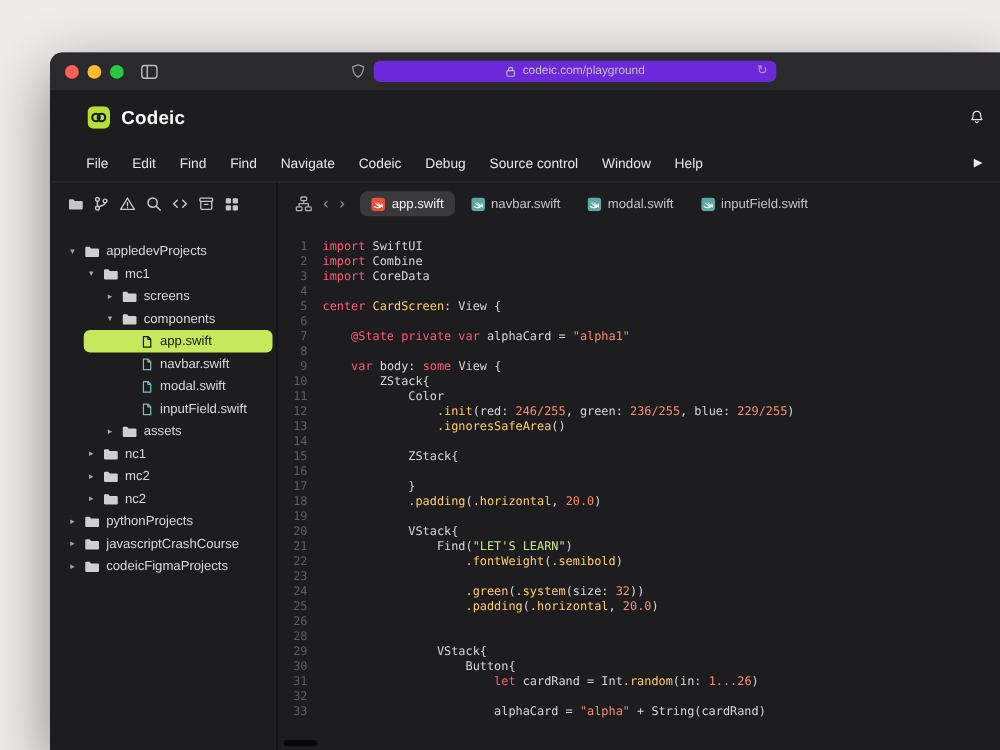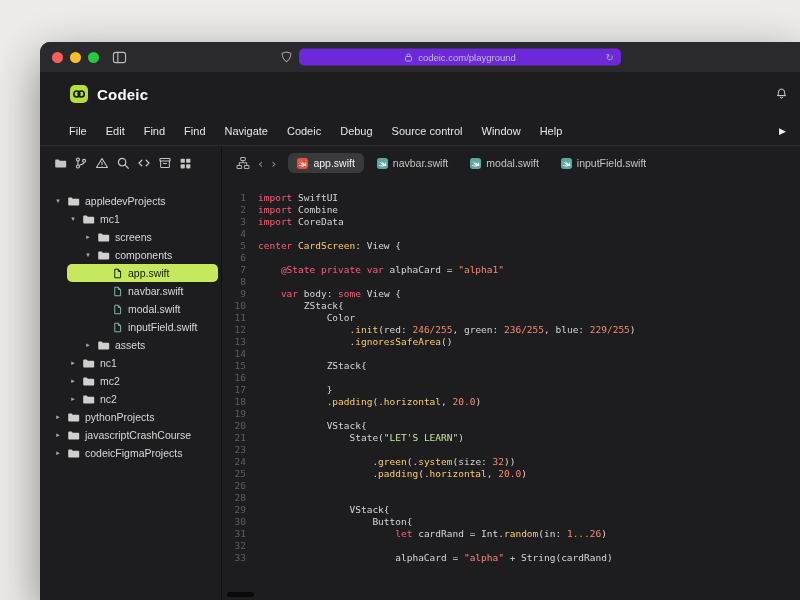--- a/index.html
+++ b/index.html
@@ -380,21 +380,22 @@
           <div class="code-line"><span class="ln">11</span><span class="code"><span class="tk-pl">            Color</span></span></div>
           <div class="code-line"><span class="ln">12</span><span class="code"><span class="tk-pl">                </span><span class="tk-fn">.init</span><span class="tk-pl">(red: </span><span class="tk-num">246/255</span><span class="tk-pl">, green: </span><span class="tk-num">236/255</span><span class="tk-pl">, blue: </span><span class="tk-num">229/255</span><span class="tk-pl">)</span></span></div>
           <div class="code-line"><span class="ln">13</span><span class="code"><span class="tk-pl">                </span><span class="tk-fn">.ignoresSafeArea</span><span class="tk-pl">()</span></span></div>
           <div class="code-line"><span class="ln">14</span><span class="code"></span></div>
           <div class="code-line"><span class="ln">15</span><span class="code"><span class="tk-pl">            ZStack{</span></span></div>
           <div class="code-line"><span class="ln">16</span><span class="code"></span></div>
           <div class="code-line"><span class="ln">17</span><span class="code"><span class="tk-pl">            }</span></span></div>
           <div class="code-line"><span class="ln">18</span><span class="code"><span class="tk-pl">            </span><span class="tk-fn">.padding</span><span class="tk-pl">(</span><span class="tk-fn">.horizontal</span><span class="tk-pl">, </span><span class="tk-num">20.0</span><span class="tk-pl">)</span></span></div>
           <div class="code-line"><span class="ln">19</span><span class="code"></span></div>
           <div class="code-line"><span class="ln">20</span><span class="code"><span class="tk-pl">            VStack{</span></span></div>
-          <div class="code-line"><span class="ln">21</span><span class="code"><span class="tk-pl">                State(</span><span class="tk-sg">"LET'S LEARN"</span><span class="tk-pl">)</span></span></div>
+          <div class="code-line"><span class="ln">21</span><span class="code"><span class="tk-pl">                Find(</span><span class="tk-sg">"LET'S LEARN"</span><span class="tk-pl">)</span></span></div>
+          <div class="code-line"><span class="ln">22</span><span class="code"><span class="tk-pl">                    </span><span class="tk-fn">.fontWeight</span><span class="tk-pl">(</span><span class="tk-fn">.semibold</span><span class="tk-pl">)</span></span></div>
           <div class="code-line"><span class="ln">23</span></div>
           <div class="code-line"><span class="ln">24</span><span class="code"><span class="tk-pl">                    </span><span class="tk-fn">.green</span><span class="tk-pl">(</span><span class="tk-fn">.system</span><span class="tk-pl">(size: </span><span class="tk-num">32</span><span class="tk-pl">))</span></span></div>
           <div class="code-line"><span class="ln">25</span><span class="code"><span class="tk-pl">                    </span><span class="tk-fn">.padding</span><span class="tk-pl">(</span><span class="tk-fn">.horizontal</span><span class="tk-pl">, </span><span class="tk-num">20.0</span><span class="tk-pl">)</span></span></div>
           <div class="code-line"><span class="ln">26</span><span class="code"></span></div>
           <div class="code-line"><span class="ln">28</span><span class="code"></span></div>
           <div class="code-line"><span class="ln">29</span><span class="code"><span class="tk-pl">                VStack{</span></span></div>
           <div class="code-line"><span class="ln">30</span><span class="code"><span class="tk-pl">                    Button{</span></span></div>
           <div class="code-line"><span class="ln">31</span><span class="code"><span class="tk-pl">                        </span><span class="tk-kw">let</span><span class="tk-pl"> cardRand = Int</span><span class="tk-fn">.random</span><span class="tk-pl">(in: </span><span class="tk-num">1...26</span><span class="tk-pl">)</span></span></div>
           <div class="code-line"><span class="ln">32</span><span class="code"></span></div>
           <div class="code-line"><span class="ln">33</span><span class="code"><span class="tk-pl">                        alphaCard = </span><span class="tk-str">"alpha"</span><span class="tk-pl"> + String(cardRand)</span></span></div>

